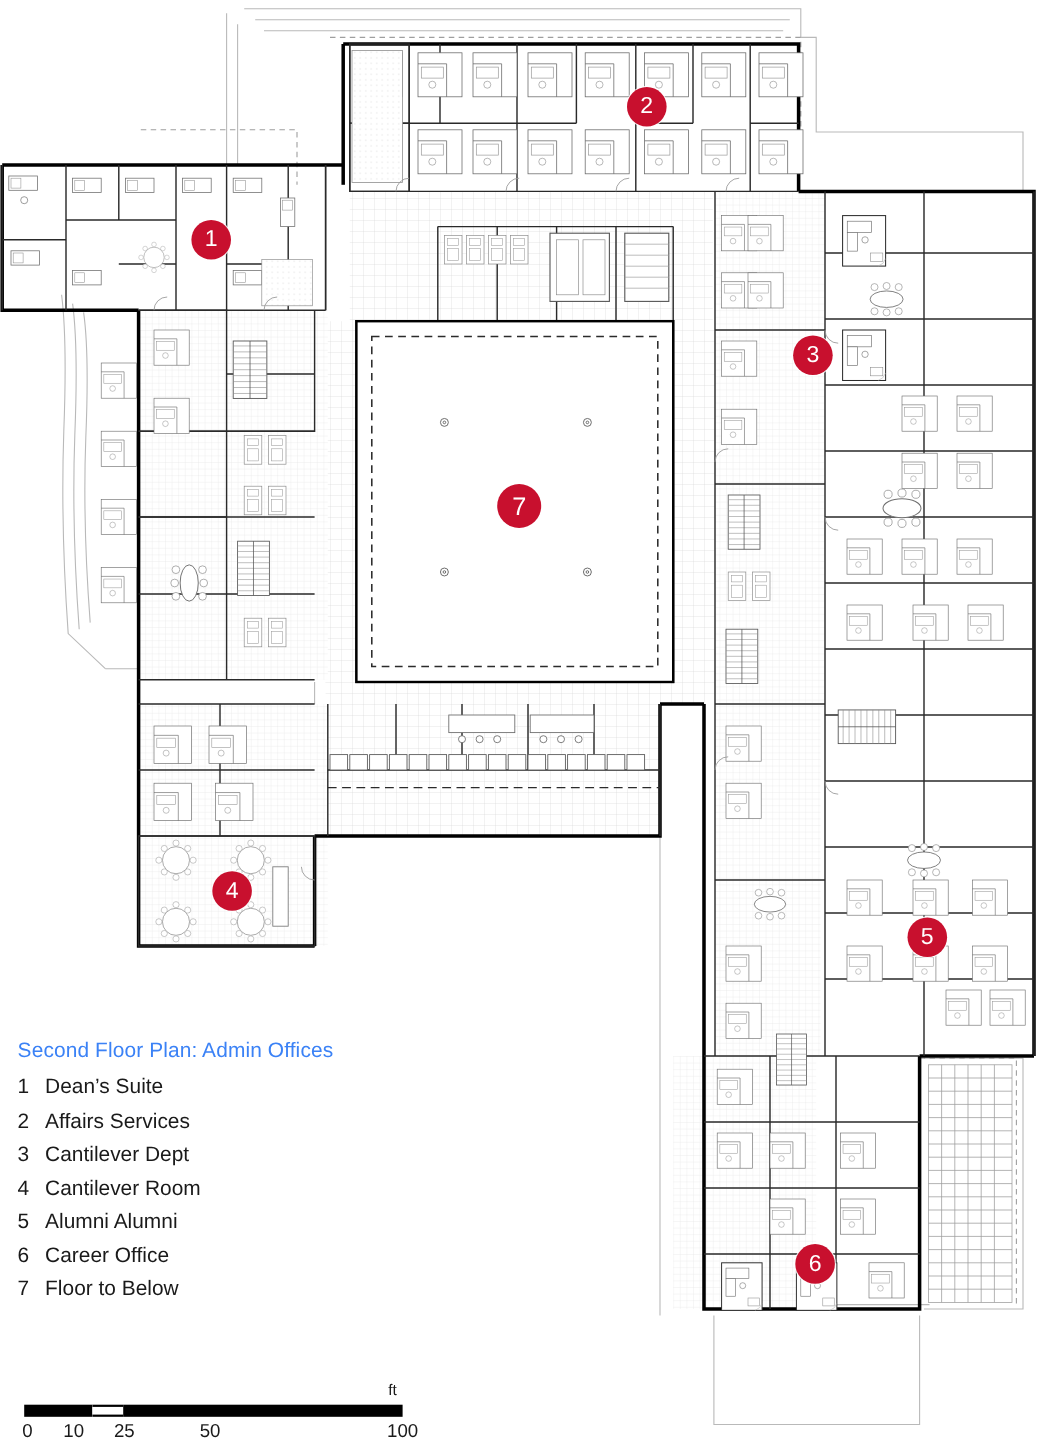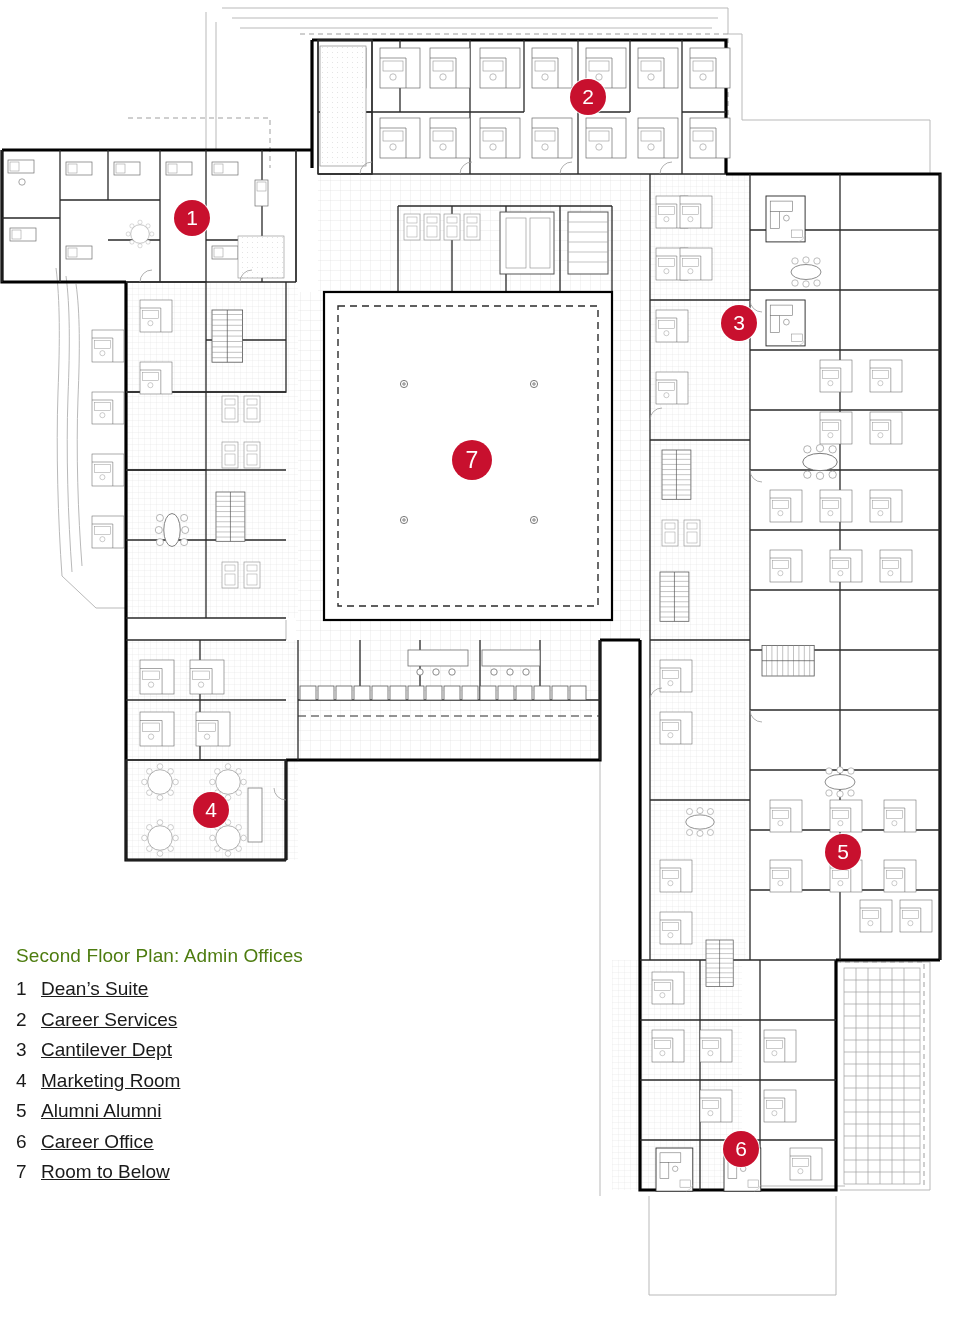--- a/index.html
+++ b/index.html
@@ -29,40 +29,39 @@
   }
   
   #legend {
     position: absolute;
     left: 16px;
     top: 945px;
     width: 380px;
   }
   #legend .legend-title {
     font-size: 19px;
-    color: #4d7c0f;
+    color: #3b82f6;
     letter-spacing: 0.1px;
     margin-bottom: 7px;
     white-space: nowrap;
   }
   #legend .legend-row {
     display: flex;
     align-items: baseline;
     font-size: 19px;
     color: #1a1a1a;
     line-height: 30.5px;
     white-space: nowrap;
   }
   #legend .legend-num {
     width: 21px;
     flex: 0 0 21px;
   }
   #legend .legend-label {
     margin-left: 4px;
-    text-decoration: underline;
   }
   
   #scalebar {
     position: absolute;
     left: 18px;
     top: 1255px;
     width: 380px;
     height: 60px;
   }
   #scalebar .unit {
@@ -711,38 +710,54 @@
 
   <div id="legend">
     <div class="legend-title">Second Floor Plan: Admin Offices</div>
 
     <div class="legend-row">
       <span class="legend-num">1</span>
       <span class="legend-label">Dean’s Suite</span>
     </div>
     <div class="legend-row">
       <span class="legend-num">2</span>
-      <span class="legend-label">Career Services</span>
+      <span class="legend-label">Affairs Services</span>
     </div>
     <div class="legend-row">
       <span class="legend-num">3</span>
       <span class="legend-label">Cantilever Dept</span>
     </div>
     <div class="legend-row">
       <span class="legend-num">4</span>
-      <span class="legend-label">Marketing Room</span>
+      <span class="legend-label">Cantilever Room</span>
     </div>
     <div class="legend-row">
       <span class="legend-num">5</span>
       <span class="legend-label">Alumni Alumni</span>
     </div>
     <div class="legend-row">
       <span class="legend-num">6</span>
       <span class="legend-label">Career Office</span>
     </div>
     <div class="legend-row">
       <span class="legend-num">7</span>
-      <span class="legend-label">Room to Below</span>
+      <span class="legend-label">Floor to Below</span>
     </div>
   </div>
 
+  <div id="scalebar">
+    <div class="unit">ft</div>
+    <div class="bar-wrap">
+      <div class="seg" style="left:0px;   width:62px;"></div>
+      <div class="seg light" style="left:62px;  width:28px;"></div>
+      <div class="seg" style="left:90px;  width:78px;"></div>
+      <div class="seg" style="left:168px; width:176px;"></div>
+    </div>
+    <div class="ticks">
+      <span class="tick" style="left:7px;">0</span>
+      <span class="tick" style="left:49px;">10</span>
+      <span class="tick" style="left:95px;">25</span>
+      <span class="tick" style="left:173px;">50</span>
+      <span class="tick" style="left:348px;">100</span>
+    </div>
+  </div>
 
 </div>
 
 </body></html>

